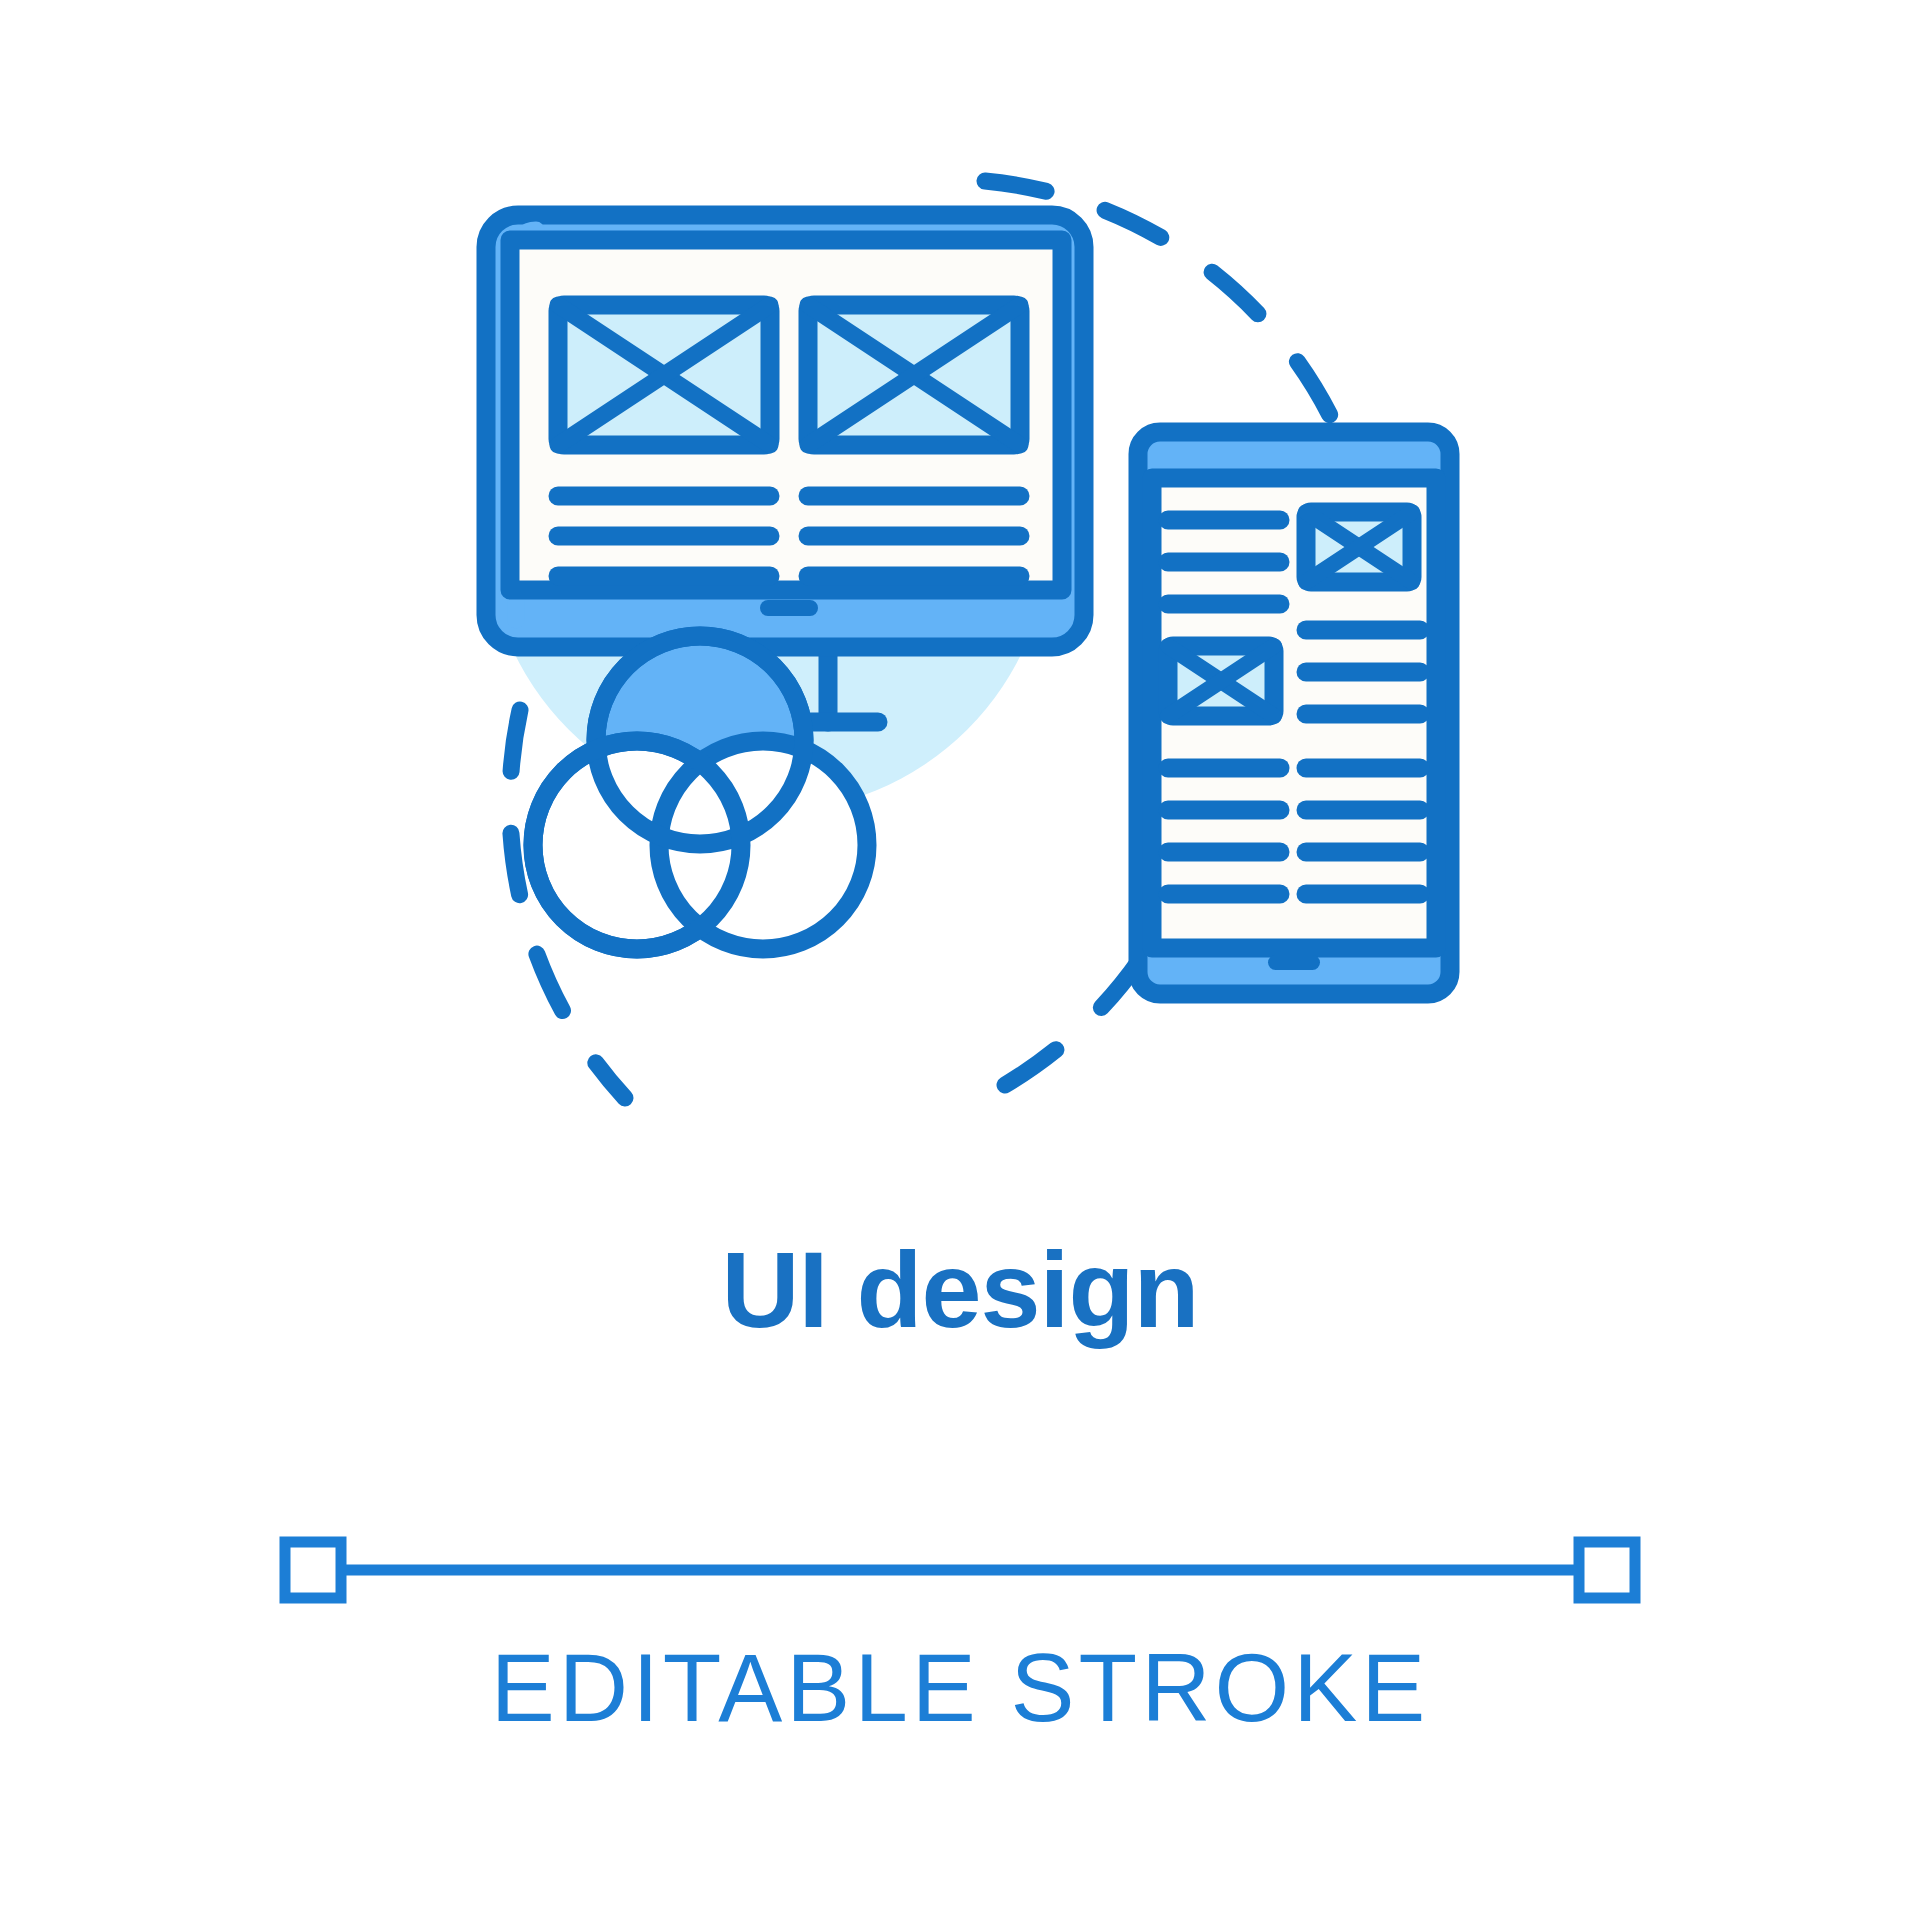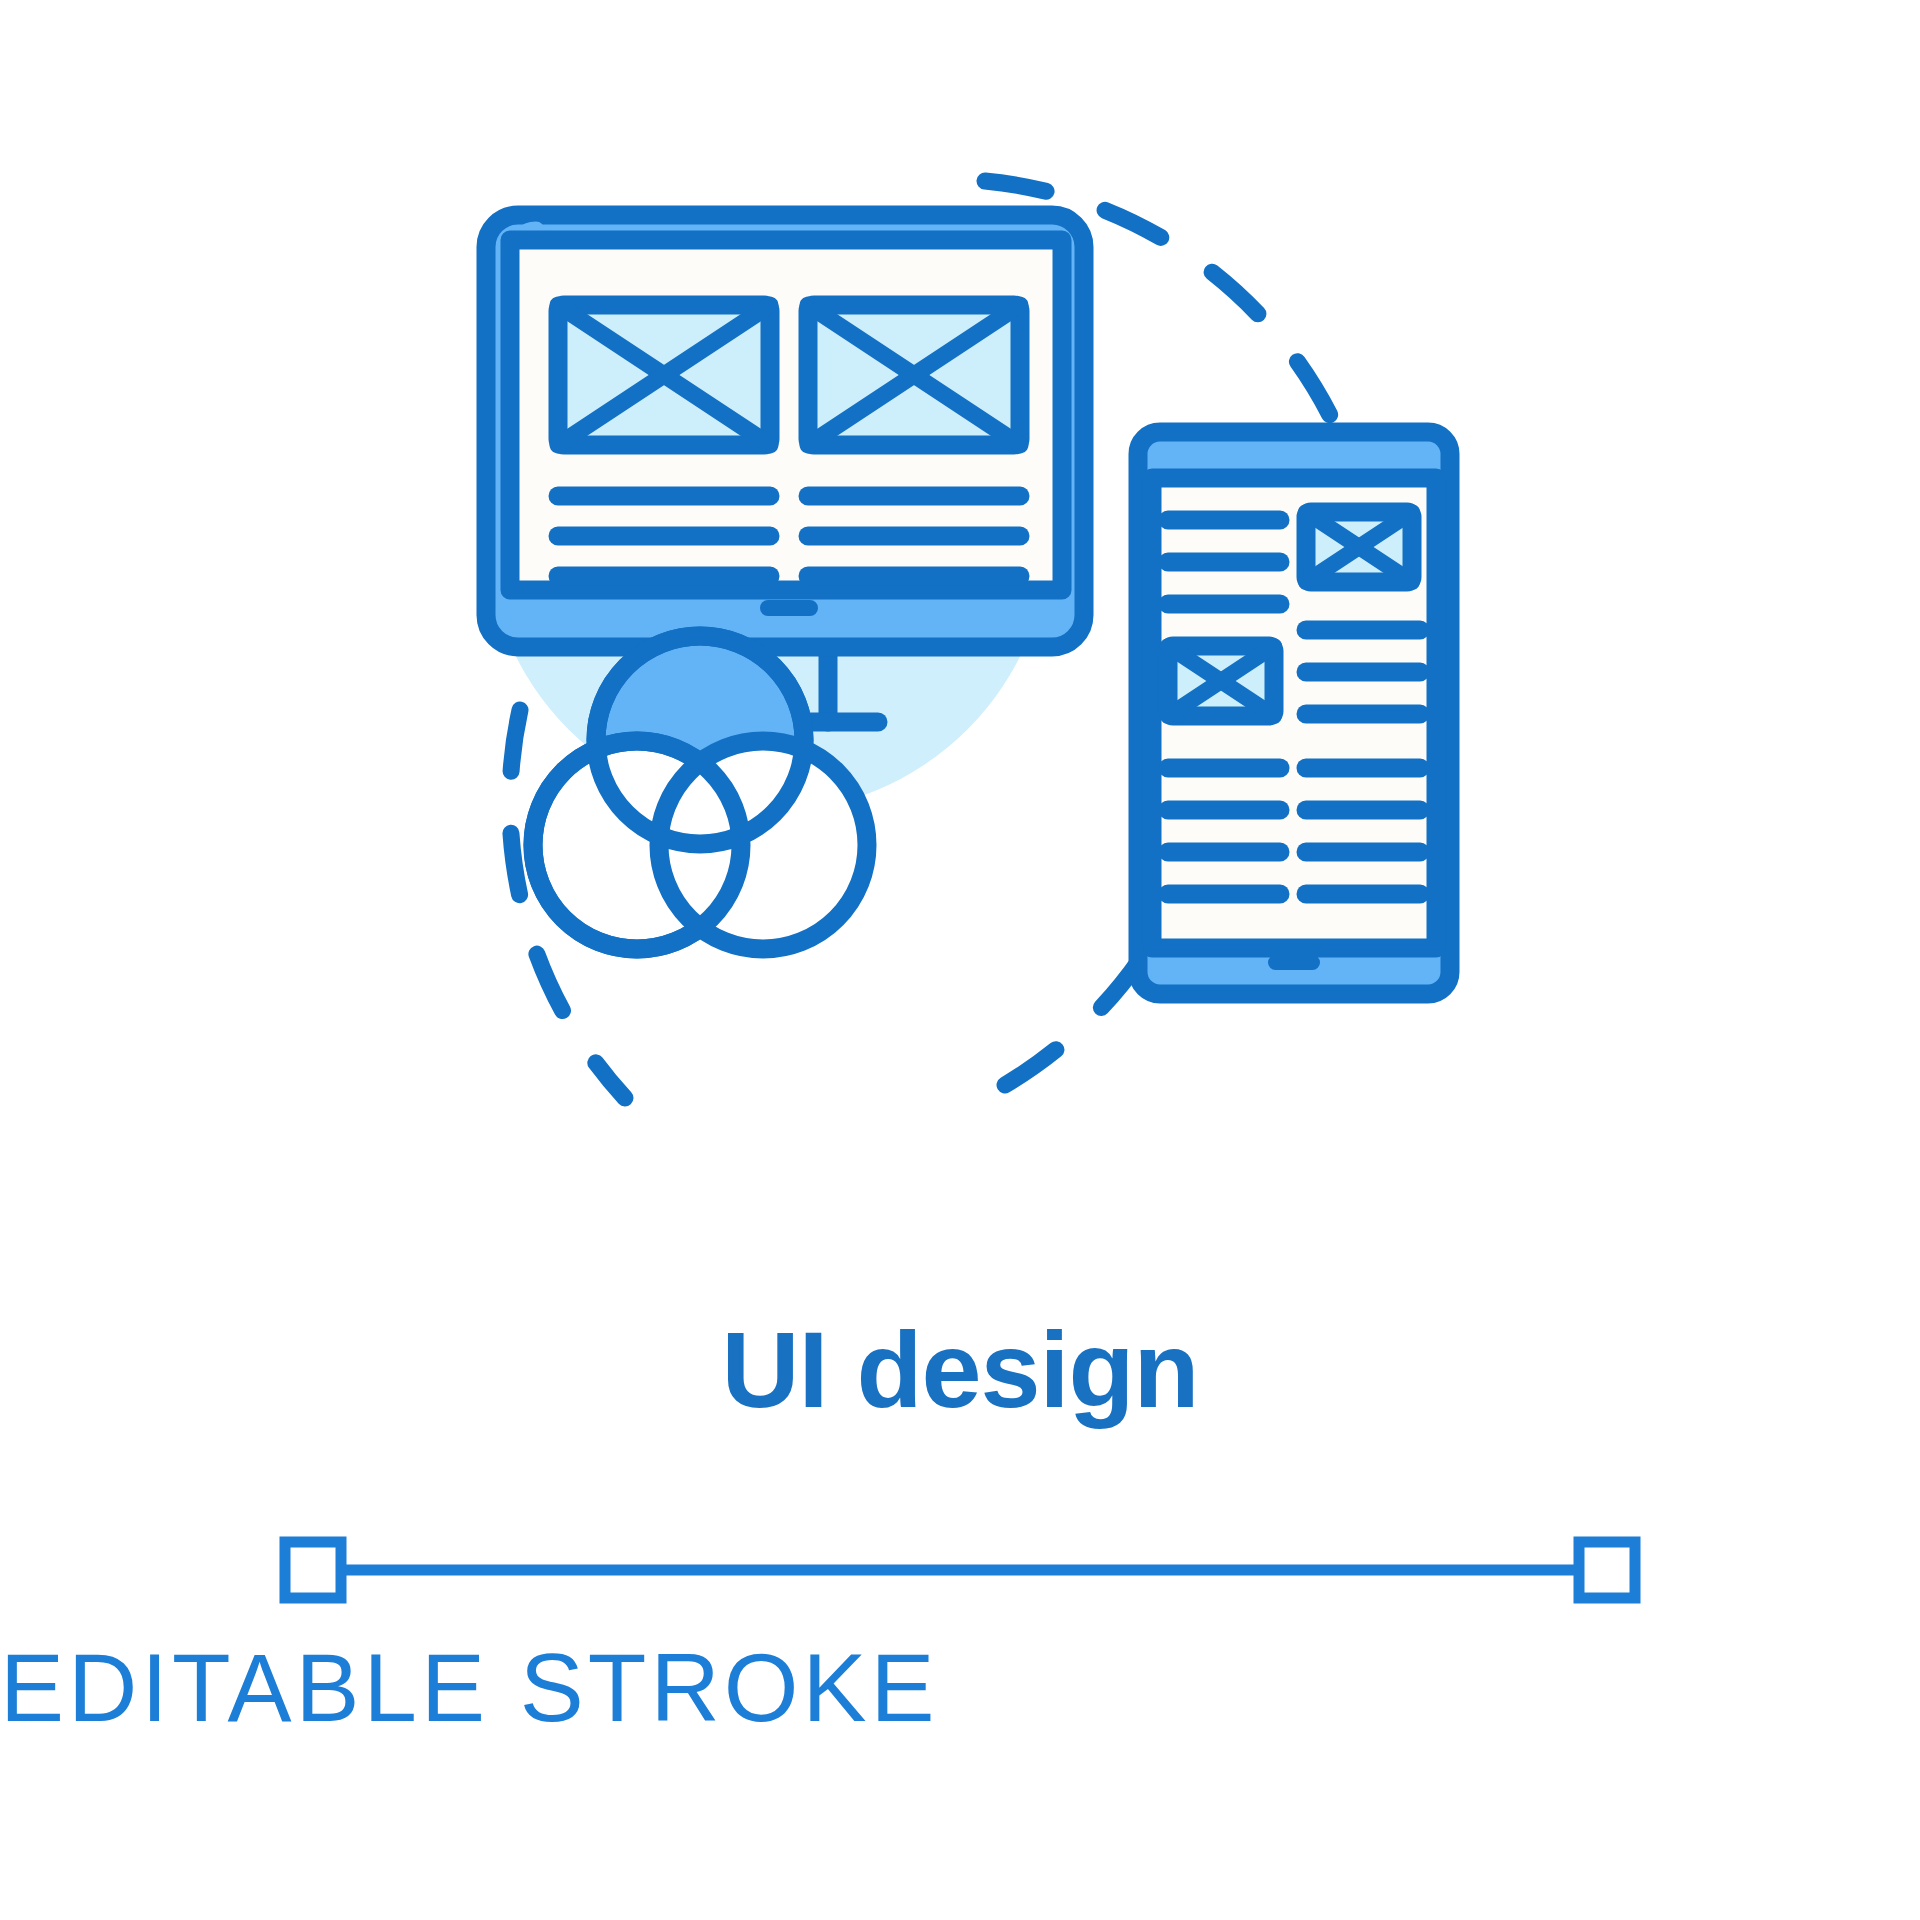--- a/index.html
+++ b/index.html
@@ -24,36 +24,36 @@
     position: absolute;
     left: 0;
     top: 0;
     width: 1920px;
     height: 1920px;
     display: block;
   }
   .concept-title {
     position: absolute;
     left: 0;
-    top: 1316px;
+    top: 1236px;
     width: 1920px;
     text-align: center;
     font-family: "Liberation Sans", sans-serif;
     font-weight: bold;
     font-size: 108px;
     letter-spacing: -1px;
     color: #1971C2;
     line-height: 1;
   }
   .stroke-caption {
     position: absolute;
     left: 0;
     top: 1640px;
     width: 1920px;
-    text-align: left;
+    text-align: center;
     font-family: "Liberation Sans", sans-serif;
     font-weight: normal;
     font-size: 96px;
     letter-spacing: 4px;
     color: #1C7ED6;
     line-height: 1;
   }
 </style>
 </head>
 <body>

